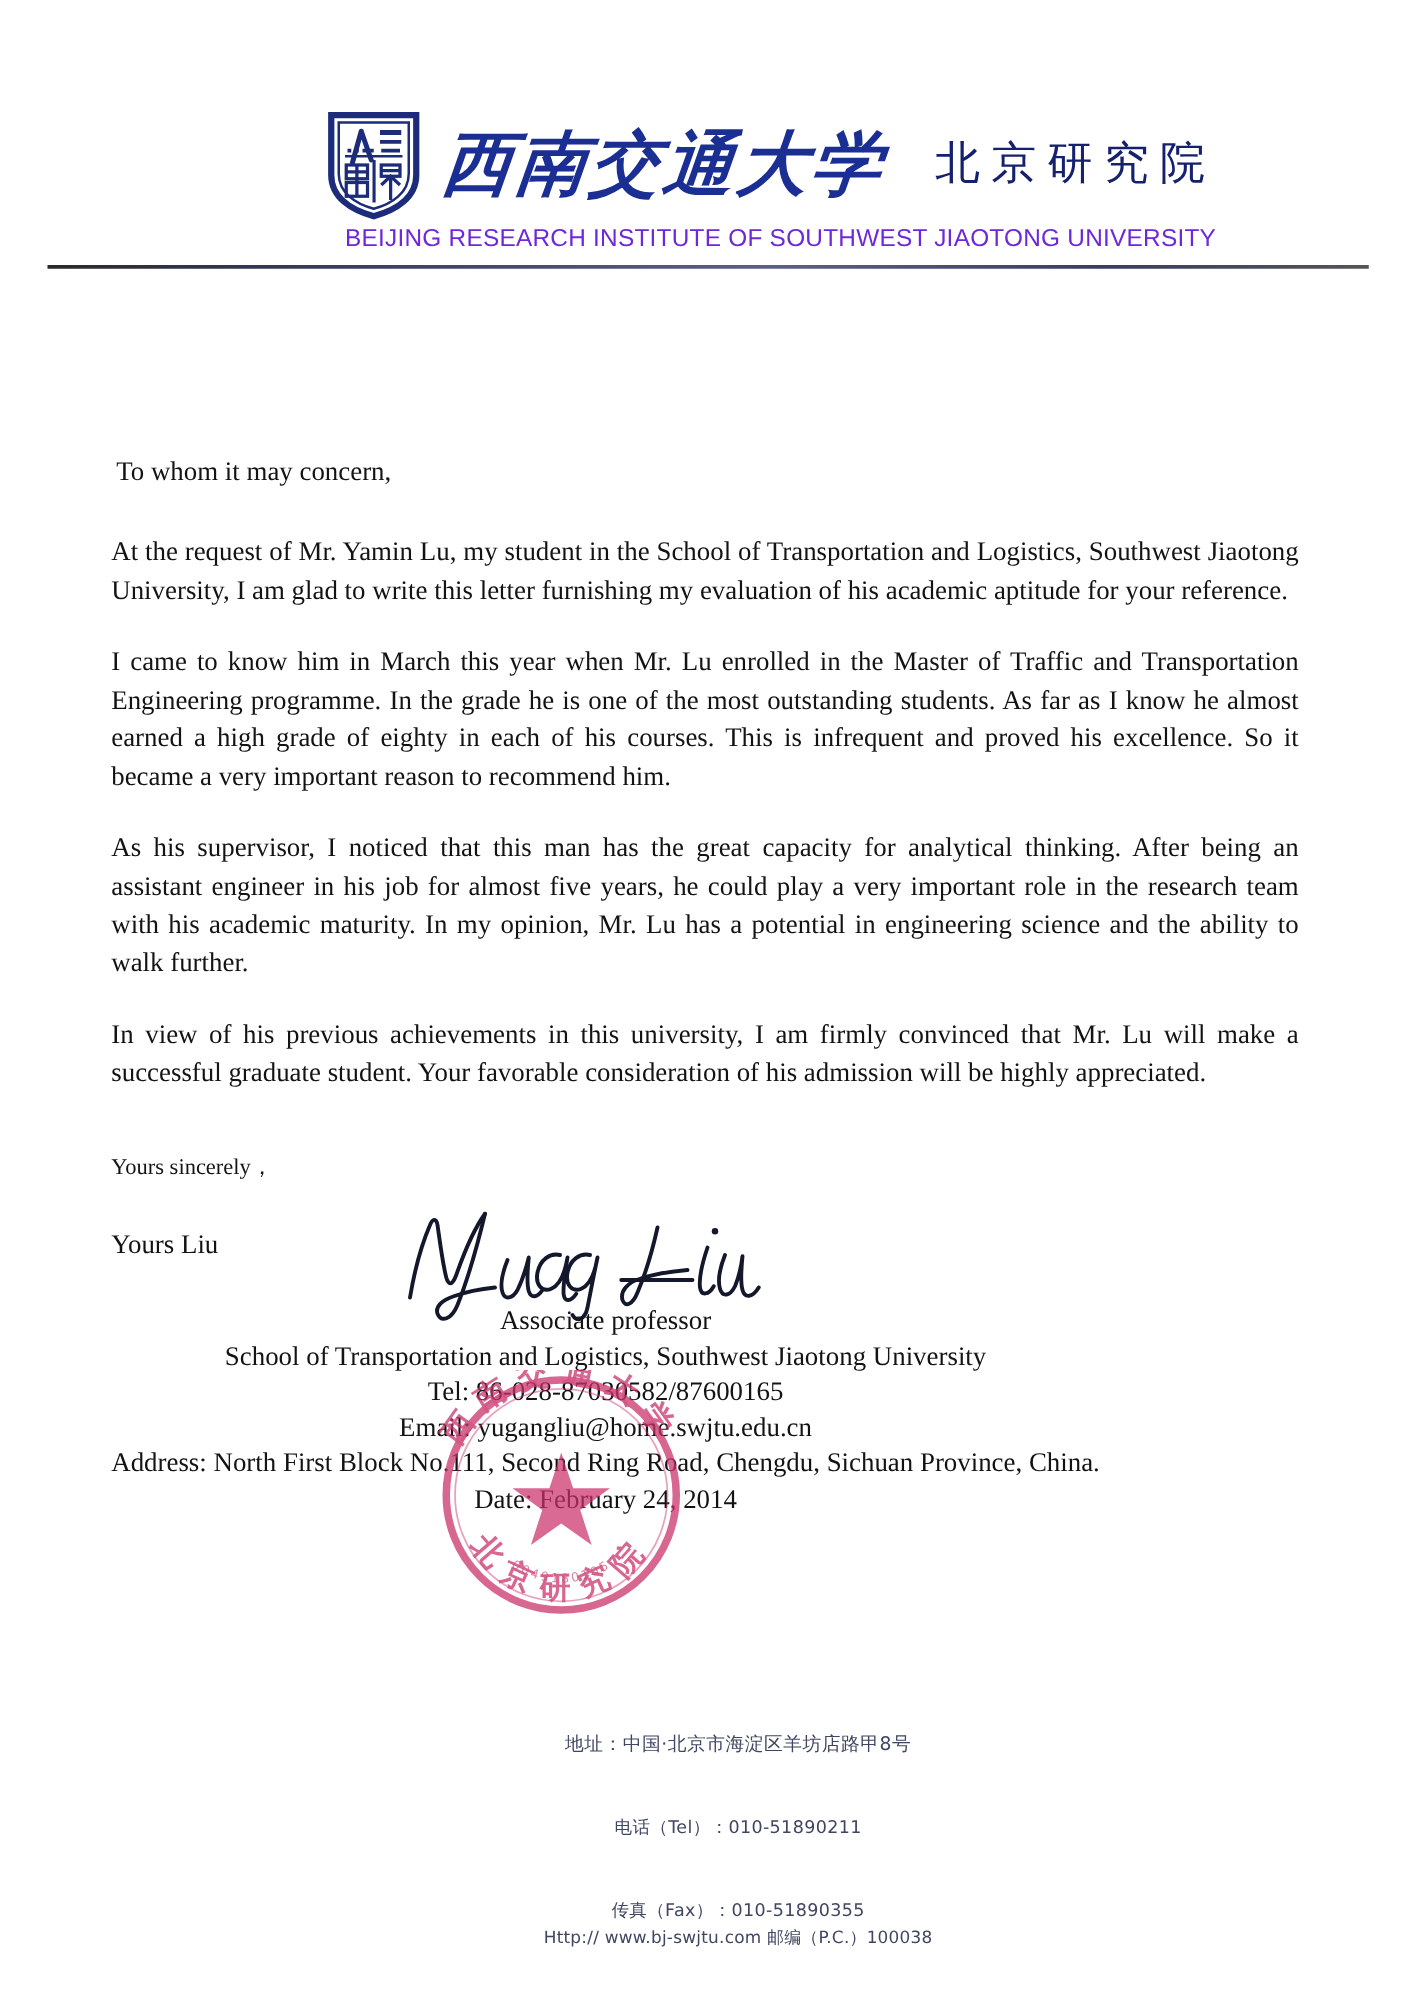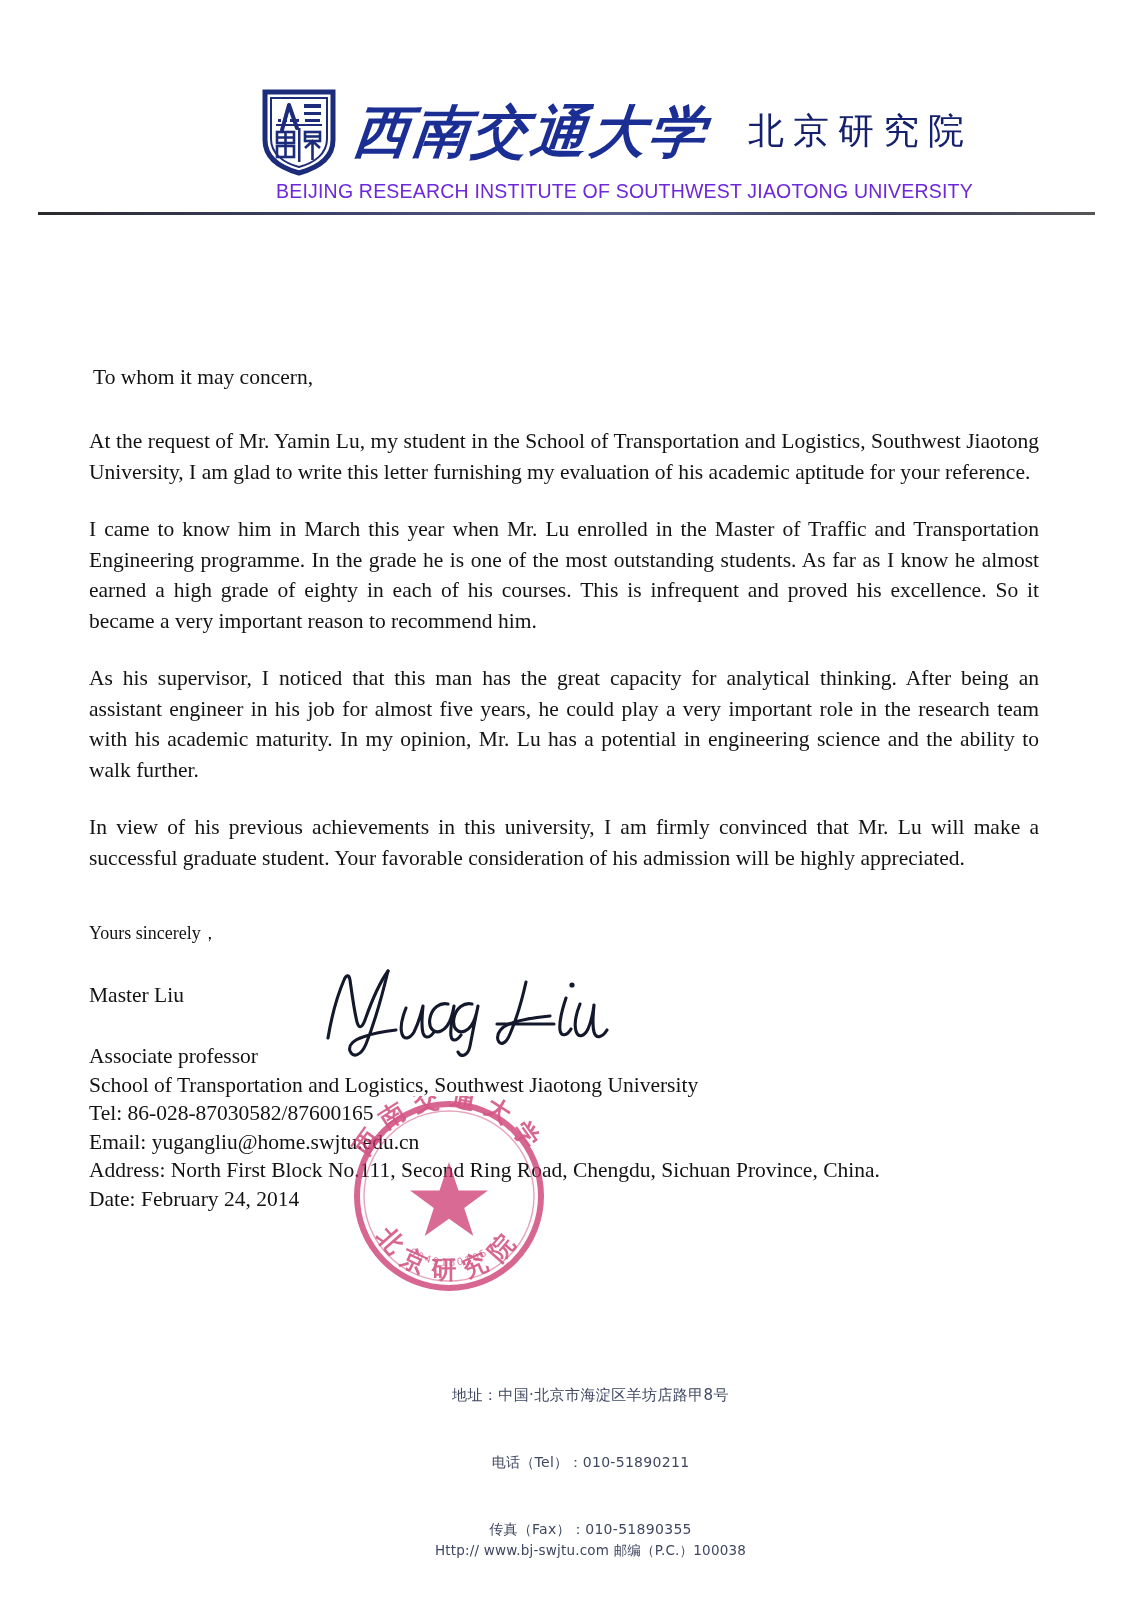--- a/index.html
+++ b/index.html
@@ -131,21 +131,21 @@
   }
   .signature svg { display: block; }
 
   .contact {
     position: absolute;
     left: 89px;
     top: 1042px;
     font-size: 21.5px;
     line-height: 28.6px;
   }
-  .contact div { white-space: nowrap; }
+  .contact div { white-space: nowrap; text-align: center; }
 
   
   .seal {
     position: absolute;
     left: 326px;
     top: 1096px;
     width: 246px;
     height: 200px;
     opacity: 0.82;
     pointer-events: none;
@@ -221,21 +221,21 @@
   <div class="body-wrap">
     <div class="salutation">To whom it may concern,</div>
 
     <p class="para">At the request of Mr. Yamin Lu, my student in the School of Transportation and Logistics, Southwest Jiaotong University, I am glad to write this letter furnishing my evaluation of his academic aptitude for your reference.</p>
     <p class="para">I came to know him in March this year when Mr. Lu enrolled in the Master of Traffic and Transportation Engineering programme. In the grade he is one of the most outstanding students. As far as I know he almost earned a high grade of eighty in each of his courses. This is infrequent and proved his excellence. So it became a very important reason to recommend him.</p>
     <p class="para">As his supervisor, I noticed that this man has the great capacity for analytical thinking. After being an assistant engineer in his job for almost five years, he could play a very important role in the research team with his academic maturity. In my opinion, Mr. Lu has a potential in engineering science and the ability to walk further.</p>
     <p class="para">In view of his previous achievements in this university, I am firmly convinced that Mr. Lu will make a successful graduate student. Your favorable consideration of his admission will be highly appreciated.</p>
   </div>
 
   <div class="closing">Yours sincerely，</div>
-  <div class="signer-name">Master Liu</div>
+  <div class="signer-name">Yours Liu</div>
 
   <div class="signature">
     <svg width="300" height="105" viewBox="0 0 300 105">
       <g fill="none" stroke="#14182c" stroke-width="3.1" stroke-linecap="round" stroke-linejoin="round">
         <path d="M6 86 C10 62 16 42 22 28 C24 23 27 22 28 28 C30 42 32 58 35 70 C37 77 40 76 43 68 C50 48 58 30 66 19"></path>
         <path d="M66 19 C60 44 52 72 44 92 C39 104 31 106 28 99 C26 93 32 88 41 85 C52 81 64 79 74 78"></path>
         <path d="M84 56 C80 66 78 76 80 82 C82 88 88 87 92 80 C96 72 99 62 101 54 C100 64 99 74 101 81 C103 87 108 86 112 80"></path>
         <path d="M126 52 C118 50 110 56 108 66 C106 76 112 82 119 79 C126 76 130 66 132 54 C130 66 128 78 129 84 C130 90 135 89 139 83"></path>
         <path d="M150 52 C142 50 134 56 132 66 C130 76 136 82 143 79 C150 76 154 66 156 54 C153 68 150 84 148 94 C146 104 139 106 136 100"></path>
         <path d="M204 30 C200 48 194 68 188 82 C184 92 178 94 176 88 C174 81 180 74 190 71 C202 67 216 65 228 64"></path>

